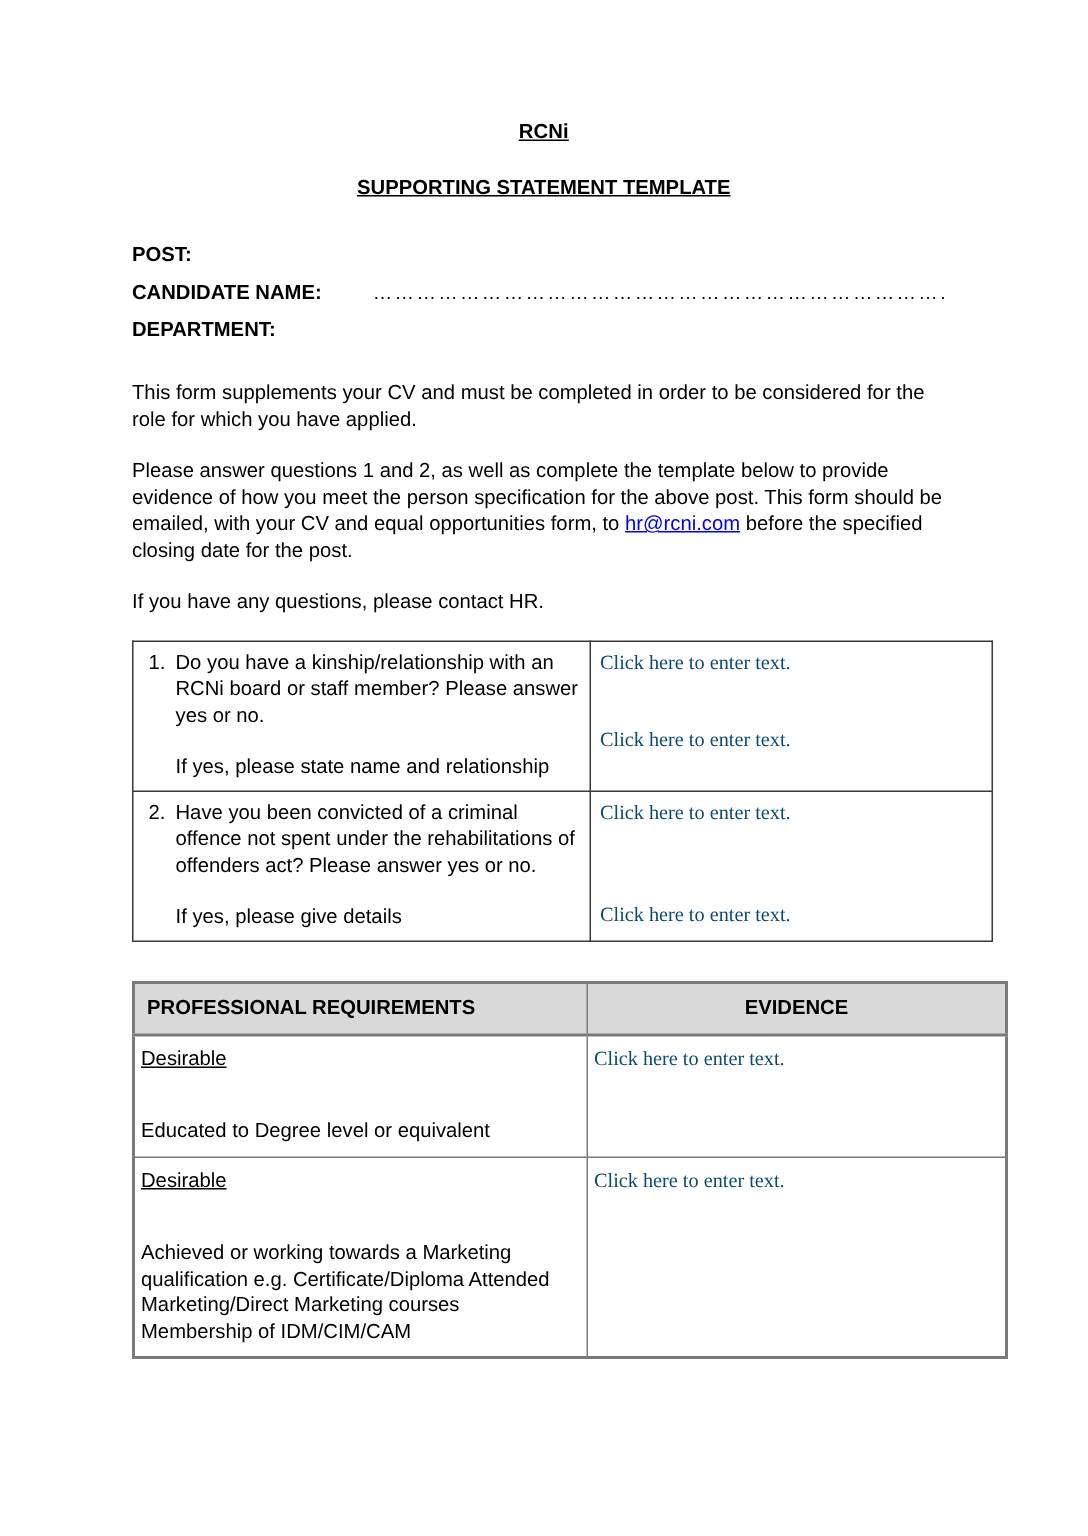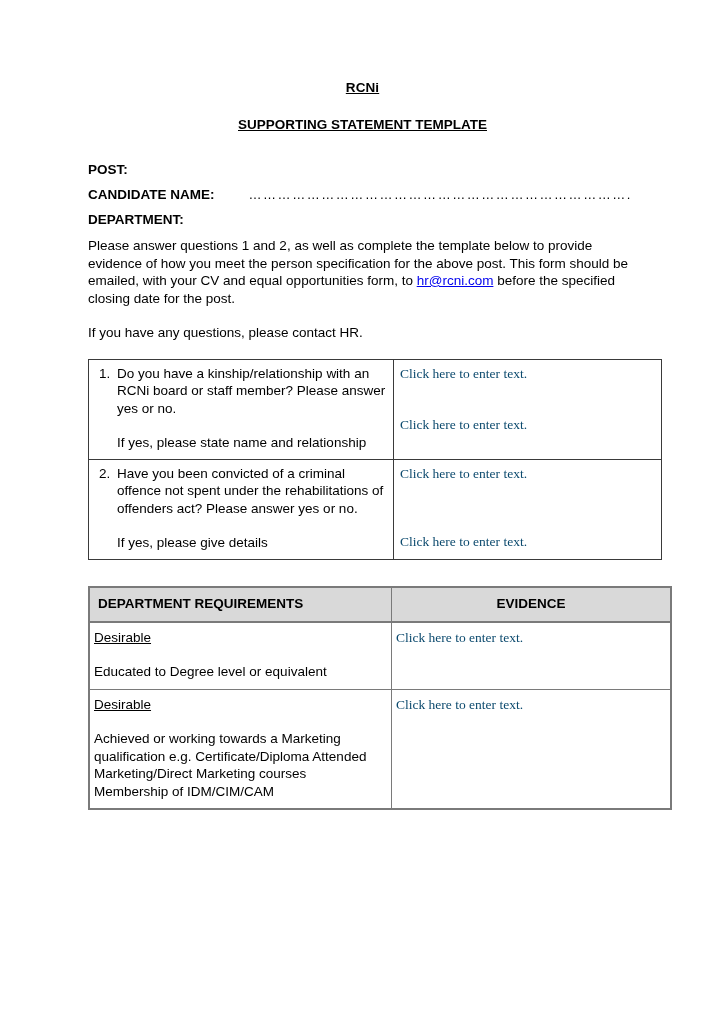--- a/index.html
+++ b/index.html
@@ -140,21 +140,21 @@
   .spec-head td.col-ev { text-align: center; }
 
   .desirable {
     text-decoration: underline;
     font-size: 13.5px;
     line-height: 17.5px;
   }
   .spec-body-text {
     font-size: 13.5px;
     line-height: 17.5px;
-    margin-top: 17px;
+    margin-top: 31px;
   }
   .cell-pad-edu  { padding-bottom: 22px; }
   .cell-pad-prof { padding-bottom: 2px; }
 </style>
 </head>
 <body>
 
 <div class="page">
   <div class="content">
 
@@ -172,20 +172,21 @@
     </div>
     <div class="field-line">
       <span class="fl-label">CANDIDATE NAME:</span>
       <span class="fl-dots">…………………………………………………………………….</span>
     </div>
     <div class="field-line">
       <span class="fl-label">DEPARTMENT:</span>
       <span class="fl-dots"></span>
     </div>
 
+    <p class="para first">This form supplements your CV and must be completed in order to be considered for the role for which you have applied.</p>
 
     <p class="para">
       <span>Please answer questions 1 and 2, as well as complete the template below to provide evidence of how you meet the person specification for the above post.  This form should be emailed, with your CV and equal opportunities form, to </span><a class="link" href="#">hr@rcni.com</a><span> before the specified closing date for the post.</span>
     </p>
 
     <p class="para">If you have any questions, please contact HR.</p>
 
     <table class="q-table">
       <tbody>
         <tr>
@@ -223,21 +224,21 @@
             <div class="ph-gap-2"></div>
             <div class="placeholder">Click here to enter text.</div>
           </td>
         </tr>
       </tbody>
     </table>
 
     <table class="spec-table">
       <tbody>
         <tr class="spec-head">
-          <td class="col-req">DEPARTMENT REQUIREMENTS</td>
+          <td class="col-req">PROFESSIONAL REQUIREMENTS</td>
           <td class="col-ev">EVIDENCE</td>
         </tr>
         <tr>
           <td class="col-req cell-pad-edu">
             <div class="desirable">Desirable</div>
             <div class="spec-body-text">Educated to Degree level or equivalent</div>
           </td>
           <td class="col-ev">
             <div class="placeholder">Click here to enter text.</div>
           </td>

